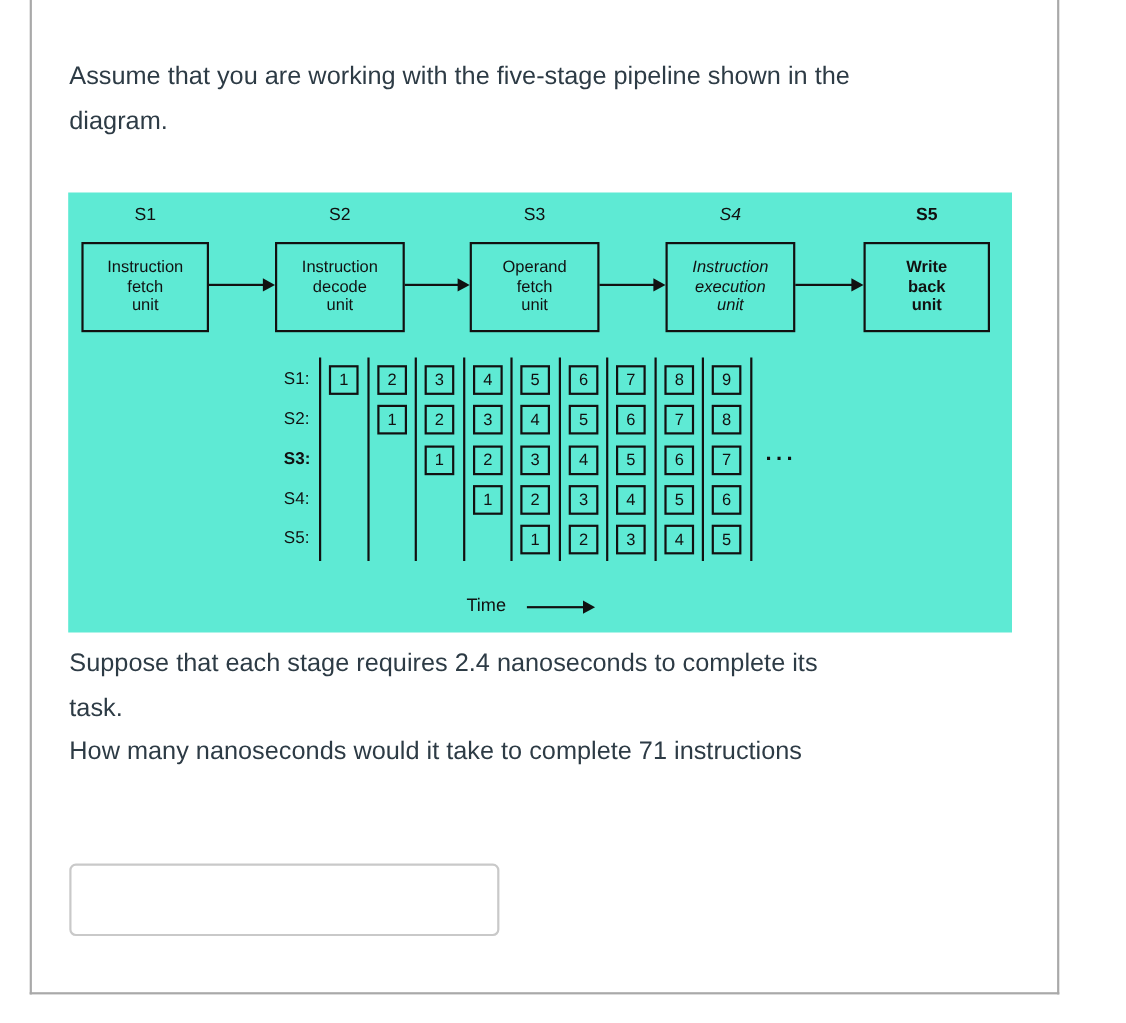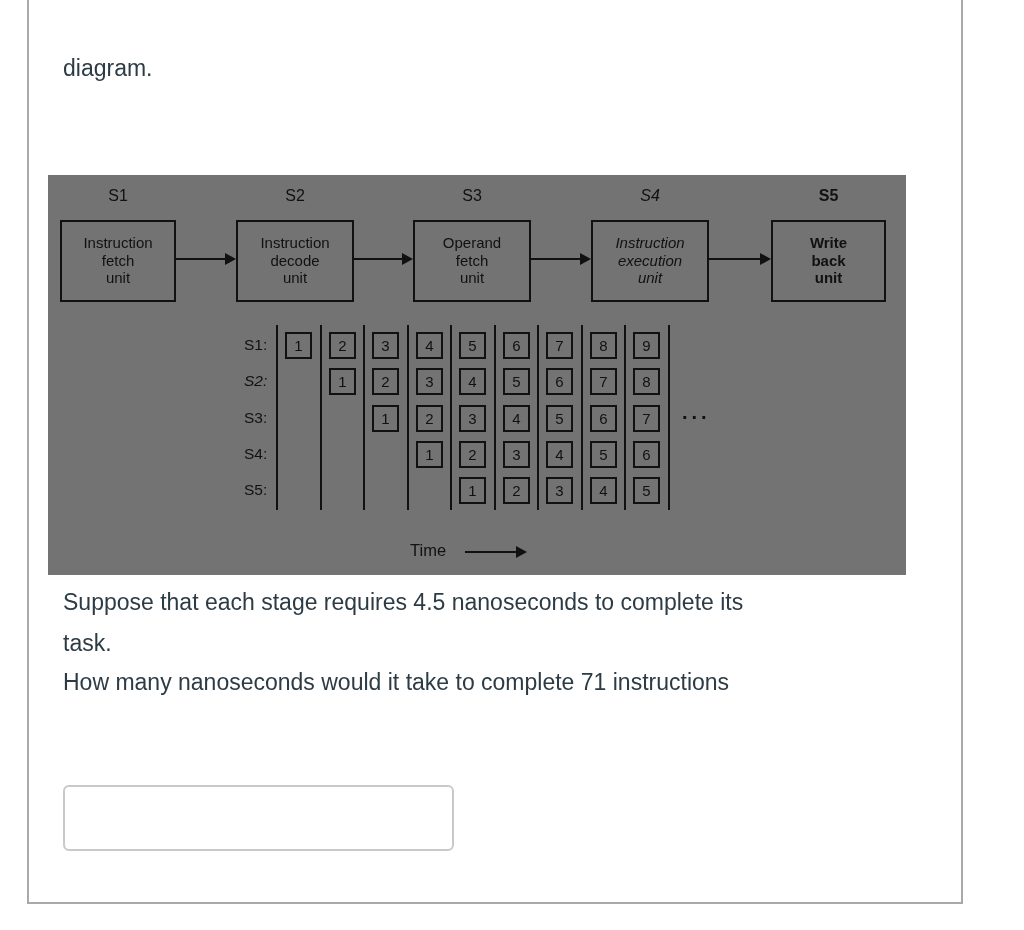--- a/index.html
+++ b/index.html
@@ -28,25 +28,25 @@
     left: 34px;
     color: #2d3b45;
     font-size: 23px;
     line-height: 41px;
   }
   .qtext .tline { white-space: nowrap; }
   .em { font-style: italic; }
   
   .figure {
     position: absolute;
-    left: 19px;
+    left: 33px;
     top: 175px;
     width: 858px;
     height: 400px;
-    background: #737373;
+    background: #5eead4;
     color: #111111;
   }
   .stage-label {
     position: absolute;
     top: 12px;
     text-align: center;
     font-size: 16px;
     color: #111111;
   }
   .stage-box {
@@ -99,21 +99,21 @@
     line-height: 23px;
     text-align: center;
     color: #111111;
   }
   .row-label {
     position: absolute;
     left: 196px;
     font-size: 15.5px;
     color: #111111;
   }
-  .rl-0 { top: 161px; } .rl-1 { top: 197px; font-style: italic; } .rl-2 { top: 234px; }
+  .rl-0 { top: 161px; } .rl-1 { top: 197px; } .rl-2 { top: 234px; font-weight: bold; }
   .rl-3 { top: 270px; } .rl-4 { top: 306px; }
   .ellipsis {
     position: absolute;
     left: 634px;
     top: 226px;
     font-size: 20px;
     font-weight: bold;
     letter-spacing: 4px;
     color: #111111;
   }
@@ -157,20 +157,21 @@
     outline: none;
   }
 </style>
 </head>
 <body>
 
 <div class="page">
   <div class="panel">
 
     <div class="qtext" style="top:48px">
+      <div class="tline">Assume that you are working with the five-stage pipeline shown in the</div>
       <div class="tline">diagram.</div>
     </div>
 
     <div class="figure">
 
       <div class="stage-label pos-s1">S1</div>
       <div class="stage-label pos-s2">S2</div>
       <div class="stage-label pos-s3">S3</div>
       <div class="stage-label pos-s4">S4</div>
       <div class="stage-label pos-s5">S5</div>
@@ -265,21 +266,21 @@
         </div>
 
       <div class="ellipsis">...</div>
 
       <div class="time-label">Time</div>
       <div class="time-arrow-line"></div>
       <div class="time-arrow-head"></div>
     </div>
 
     <div class="qtext" style="top:582px">
-      <div class="tline">Suppose that each stage requires 4.5 nanoseconds to complete its</div>
+      <div class="tline">Suppose that each stage requires 2.4 nanoseconds to complete its</div>
       <div class="tline">task.</div>
     </div>
 
     <div class="qtext" style="top:662px">
       <div class="tline">How many nanoseconds would it take to complete 71 instructions</div>
     </div>
 
     <input class="answer-input" type="text" placeholder="" style="">
   </div>
 </div>

